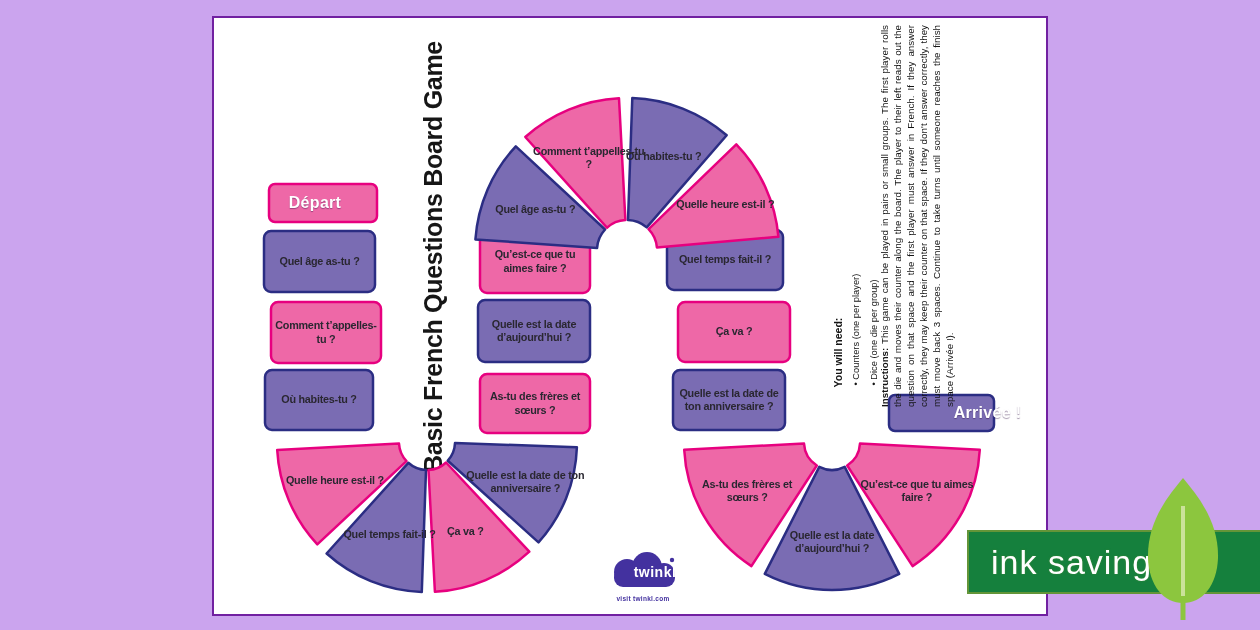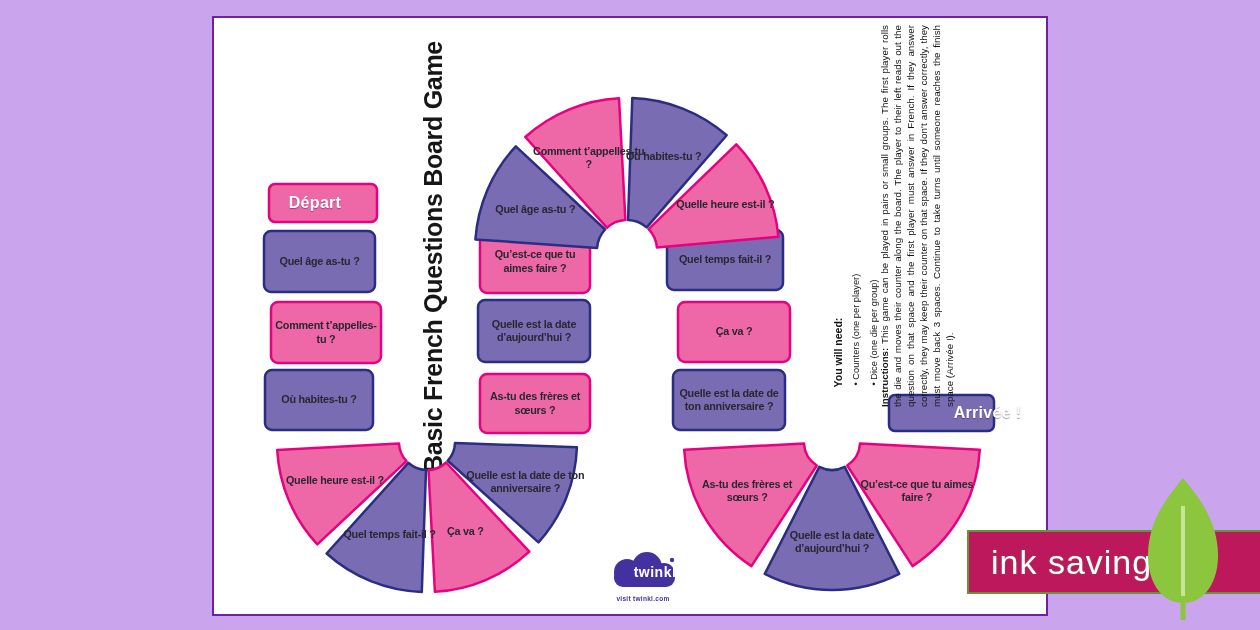--- a/index.html
+++ b/index.html
@@ -119,21 +119,21 @@
         <circle cx="44" cy="15" r="15" fill="#43319f"></circle>
         <circle cx="61" cy="22" r="11" fill="#43319f"></circle>
         <rect x="11" y="16" width="61" height="19" rx="9" fill="#43319f"></rect>
         <circle cx="69" cy="8" r="2.2" fill="#43319f"></circle>
       </svg>
       <div class="logo-word">twinkl</div>
       <div class="logo-tag">visit twinkl.com</div>
     </div>
   </div>
 
-  <div class="eco-banner" style="background: #be185d;">
+  <div class="eco-banner" style="background: #15803d;">
     <span class="ink-label">ink saving</span>
   </div>
   <svg class="eco-leaf" viewBox="0 0 80 146">
     <path class="leaf-body" d="M40,2 C55,20 76,46 75,82 C74,110 59,127 40,127 C21,127 6,110 5,82 C4,46 25,20 40,2 Z" fill="#8cc63e"></path>
     <path d="M40,30 L40,122" stroke="#cfe49f" stroke-width="4" fill="none" opacity="0.95"></path>
     <path d="M40,120 L40,144" stroke="#8cc63e" stroke-width="5" fill="none"></path>
   </svg>
 
 </div>
 

